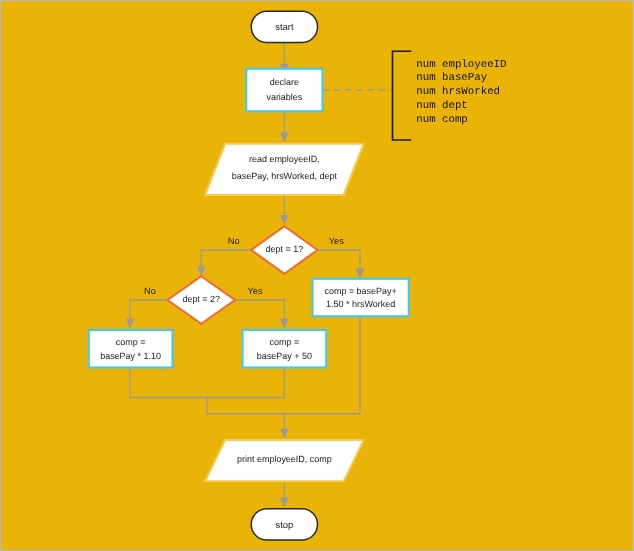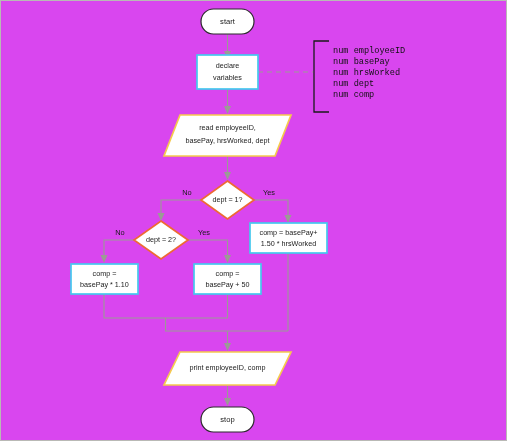--- a/index.html
+++ b/index.html
@@ -5,21 +5,21 @@
 <style>
   html, body {
     margin: 0;
     padding: 0;
     background: #ffffff;
   }
   #canvas {
     position: relative;
     width: 507px;
     height: 441px;
-    background: #d946ef;
+    background: #eab308;
     border: 1px solid #b9b9b5;
     box-sizing: border-box;
     overflow: hidden;
     font-family: "Liberation Sans", sans-serif;
   }
   #flow-svg {
     position: absolute;
     left: 0;
     top: 0;
     width: 507px;

